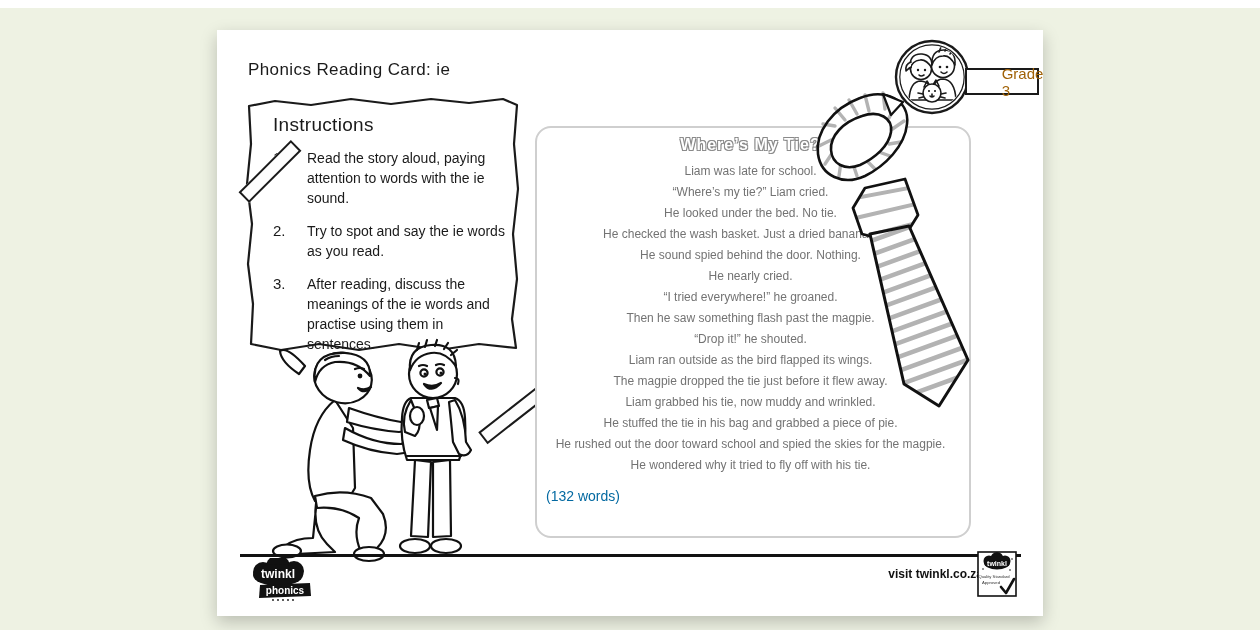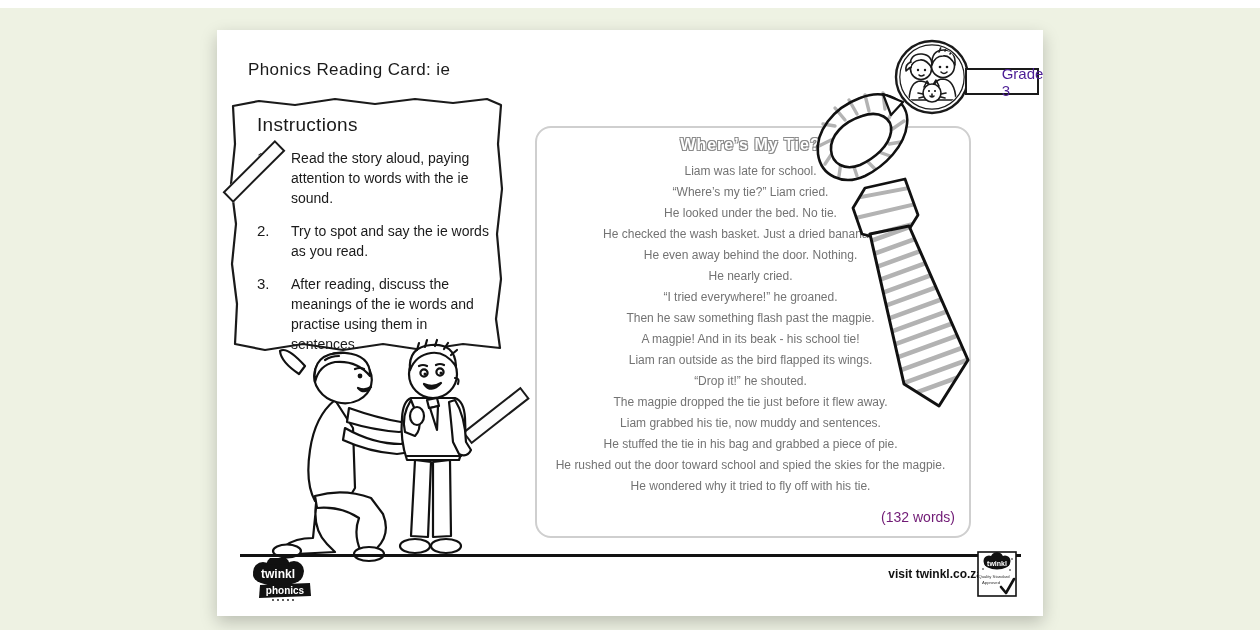--- a/index.html
+++ b/index.html
@@ -5,41 +5,41 @@
   * { margin:0; padding:0; box-sizing:border-box; }
   body { font-family:"Liberation Sans", sans-serif; }
   .page { position:relative; width:1260px; height:630px; background:#eef2e3; overflow:hidden;margin-top:8px; }
   .card { position:absolute; left:217px; top:22px; width:826px; height:586px; background:#ffffff;
           box-shadow:0 6px 16px rgba(0,0,0,0.22); }
 
   .doc-title { position:absolute; left:31px; top:30px; font-size:17px; color:#1a1a1a; letter-spacing:.4px; font-weight:500; }
 
   .family-badge { position:absolute; left:676px; top:8px; width:78px; height:78px; }
   .grade-box { position:absolute; left:748px; top:38px; width:74px; height:27px; border:2px solid #1a1a1a;
-               background:#fff; display:flex; align-items:center; justify-content:center; font-size:15px; color:#4c1d95;padding-left:41px; }
-
-  .note { position:absolute; left:8px; top:64px; width:284px; height:268px; }
+               background:#fff; display:flex; align-items:center; justify-content:center; font-size:15px; color:#a16207;padding-left:41px; }
+
+  .note { position:absolute; left:24px; top:64px; width:284px; height:268px; }
   .note svg { position:absolute; left:0; top:0; }
   .note-content { position:absolute; left:32px; top:20px; width:236px; color:#1a1a1a; }
   .note-heading { font-size:19px; margin-bottom:12px; letter-spacing:.3px; }
   .note-item { display:flex; margin-bottom:13px;justify-content:space-between; }
   .note-num { width:26px; font-size:15px; line-height:20px; }
   .note-text { width:202px; font-size:14px; line-height:20px; }
 
   .tape { position:absolute; width:74px; height:15px; background:#fdfdfd; border:2px solid #1a1a1a; }
   .tape-tl { left:-8px; top:70px; transform:rotate(-45deg); }
   .tape-br { left:234px; top:314px; transform:rotate(-38deg); }
 
   .story-panel { position:absolute; left:318px; top:96px; width:436px; height:412px; background:#fff;
                  border:2px solid #cfcfcf; border-radius:16px; padding:8px 14px 16px 9px; }
   .story-title { text-align:center; font-size:16px; font-weight:bold; letter-spacing:1px; color:#fff;
                  text-shadow:-1px -1px 0 #8a8a8a, 1px -1px 0 #8a8a8a, -1px 1px 0 #8a8a8a, 1px 1px 0 #8a8a8a;
                  margin-bottom:7px; }
   .story-line { font-size:12px; line-height:21px; color:#737373;text-align:center; }
-  .word-count { text-align:right; font-size:14px; color:#701a75; margin-top:12px; }
+  .word-count { text-align:left; font-size:14px; color:#0369a1; margin-top:12px; }
 
   .tie { position:absolute; left:588px; top:58px; width:190px; height:335px; }
   .mother-child { position:absolute; left:48px; top:308px; width:215px; height:238px; }
 
   .footer-line { position:absolute; left:23px; top:524px; width:781px; height:3px; background:#111; }
   .logo-phonics { position:absolute; left:30px; top:528px; width:80px; height:44px; }
   .visit-text { position:absolute; right:60px; top:537px; font-size:12px; font-weight:bold; color:#111; }
   .quality-badge { position:absolute; left:760px; top:521px; width:40px; height:46px; }
 </style>
 </head>
@@ -114,29 +114,28 @@
       <div class="tape tape-tl"></div>
       <div class="tape tape-br"></div>
     </div>
 
     <div class="story-panel">
       <div class="story-title">Where’s My Tie?</div>
       <div class="story-line">Liam was late for school.</div>
       <div class="story-line">“Where’s my tie?” Liam cried.</div>
       <div class="story-line">He looked under the bed. No tie.</div>
       <div class="story-line">He checked the wash basket. Just a dried banana peel.</div>
-      <div class="story-line">He even away behind the door. Nothing.</div>
+      <div class="story-line">He sound spied behind the door. Nothing.</div>
       <div class="story-line">He nearly cried.</div>
       <div class="story-line">“I tried everywhere!” he groaned.</div>
       <div class="story-line">Then he saw something flash past the magpie.</div>
-      <div class="story-line">A magpie! And in its beak - his school tie!</div>
+      <div class="story-line">“Drop it!” he shouted.</div>
       <div class="story-line">Liam ran outside as the bird flapped its wings.</div>
-      <div class="story-line">“Drop it!” he shouted.</div>
       <div class="story-line">The magpie dropped the tie just before it flew away.</div>
-      <div class="story-line">Liam grabbed his tie, now muddy and sentences.</div>
+      <div class="story-line">Liam grabbed his tie, now muddy and wrinkled.</div>
       <div class="story-line">He stuffed the tie in his bag and grabbed a piece of pie.</div>
       <div class="story-line">He rushed out the door toward school and spied the skies for the magpie.</div>
       <div class="story-line">He wondered why it tried to fly off with his tie.</div>
       <div class="word-count">(132 words)</div>
     </div>
 
     <svg class="tie" viewBox="0 0 190 335">
       <defs>
         <clipPath id="tieBody">
             <path d="M65,146 L104,138 L163,272 L134,318 L99,296 Z"></path>

